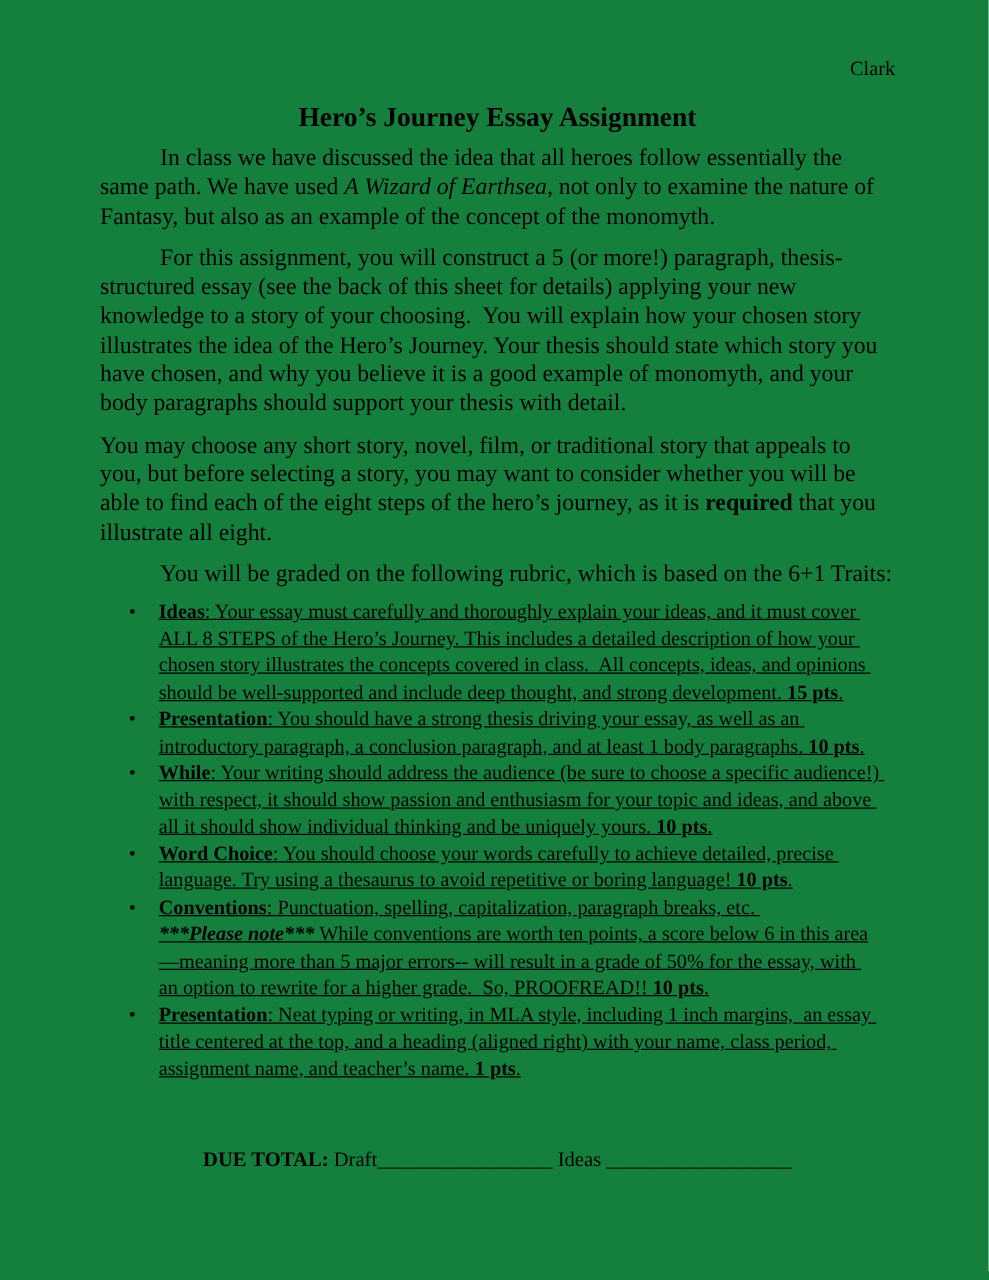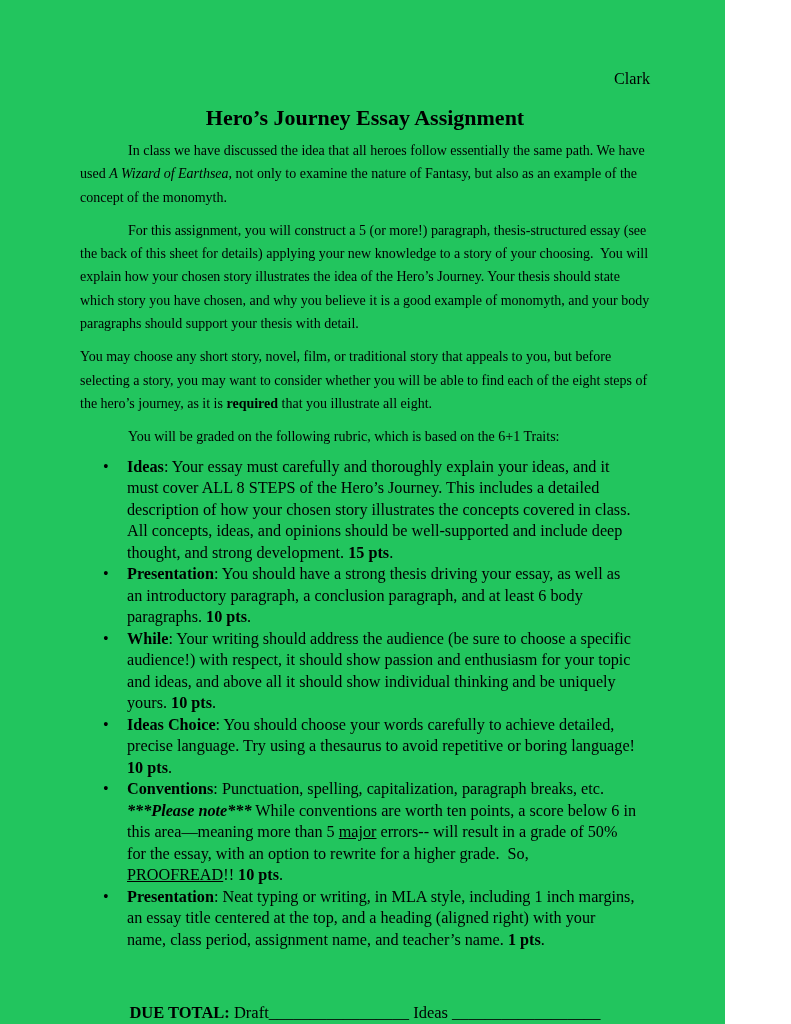--- a/index.html
+++ b/index.html
@@ -10,51 +10,52 @@
   }
   body {
     width: 791px;
     height: 1024px;
     color: #000000;
     font-family: "Liberation Serif", serif;
     -webkit-font-smoothing: antialiased;
   }
   .page {
     box-sizing: border-box;
-    width: 725px;
+    width: 791px;
     height: 1024px;
-    padding: 68px 75px 0 80px;
-    background: #22c55e;
+    padding: 44px 75px 0 80px;
+    background: #15803d;
     overflow: hidden;
   }
   .author {
     text-align: right;
     font-size: 16.2px;
     line-height: 23px;
   }
   .title {
     margin: 15px 0 0 0;
     text-align: center;
     font-size: 22px;
     font-weight: 700;
     line-height: 23px;
   }
   .para {
     margin: 10px 0 0 0;
-    font-size: 14px;
+    font-size: 19px;
     line-height: 23.3px;
     white-space: pre-wrap;
   }
   .para.indent {
     text-indent: 48px;
   }
   ul.rubric {
     margin: 8px 12px 0 0;
     padding: 0 0 0 47px;
     list-style: none;
+    text-decoration: underline;
   }
   ul.rubric li {
     position: relative;
     font-size: 16.2px;
     line-height: 21.5px;
     white-space: pre-wrap;
   }
   ul.rubric li::before {
     content: "\2022";
     position: absolute;
@@ -89,22 +90,22 @@
 
   <div id="paragraphs">
       <p class="para indent"><span class="">In class we have discussed the idea that all heroes follow essentially the same path. We have used </span><span class=" run-i">A Wizard of Earthsea</span><span class="">, not only to examine the nature of Fantasy, but also as an example of the concept of the monomyth.</span></p>
       <p class="para indent"><span class="">For this assignment, you will construct a 5 (or more!) paragraph, thesis-structured essay (see the back of this sheet for details) applying your new knowledge to a story of your choosing.  You will explain how your chosen story illustrates the idea of the Hero’s Journey. Your thesis should state which story you have chosen, and why you believe it is a good example of monomyth, and your body paragraphs should support your thesis with detail.</span></p>
       <p class="para"><span class="">You may choose any short story, novel, film, or traditional story that appeals to you, but before selecting a story, you may want to consider whether you will be able to find each of the eight steps of the hero’s journey, as it is </span><span class=" run-b">required</span><span class=""> that you illustrate all eight.</span></p>
       <p class="para indent"><span class="">You will be graded on the following rubric, which is based on the 6+1 Traits:</span></p>
     </div>
 
   <ul id="rubric" class="rubric">
       <li><span class=" run-b">Ideas</span><span class="">: Your essay must carefully and thoroughly explain your ideas, and it must cover ALL 8 STEPS of the Hero’s Journey. This includes a detailed description of how your chosen story illustrates the concepts covered in class.  All concepts, ideas, and opinions should be well-supported and include deep thought, and strong development. </span><span class=" run-b">15 pts</span><span class="">.</span></li>
-      <li><span class=" run-b">Presentation</span><span class="">: You should have a strong thesis driving your essay, as well as an introductory paragraph, a conclusion paragraph, and at least 6 body paragraphs. </span><span class=" run-b">10 pts</span><span class="">.</span></li>
+      <li><span class=" run-b">Presentation</span><span class="">: You should have a strong thesis driving your essay, as well as an introductory paragraph, a conclusion paragraph, and at least 1 body paragraphs. </span><span class=" run-b">10 pts</span><span class="">.</span></li>
       <li><span class=" run-b">While</span><span class="">: Your writing should address the audience (be sure to choose a specific audience!) with respect, it should show passion and enthusiasm for your topic and ideas, and above all it should show individual thinking and be uniquely yours. </span><span class=" run-b">10 pts</span><span class="">.</span></li>
-      <li><span class=" run-b">Ideas Choice</span><span class="">: You should choose your words carefully to achieve detailed, precise language. Try using a thesaurus to avoid repetitive or boring language! </span><span class=" run-b">10 pts</span><span class="">.</span></li>
+      <li><span class=" run-b">Word Choice</span><span class="">: You should choose your words carefully to achieve detailed, precise language. Try using a thesaurus to avoid repetitive or boring language! </span><span class=" run-b">10 pts</span><span class="">.</span></li>
       <li><span class=" run-b">Conventions</span><span class="">: Punctuation, spelling, capitalization, paragraph breaks, etc. </span><br><span class=" run-b run-i">***Please note***</span><span class=""> While conventions are worth ten points, a score below 6 in this area—meaning more than 5 </span><span class=" run-u">major</span><span class=""> errors-- will result in a grade of 50% for the essay, with an option to rewrite for a higher grade.  So, </span><span class=" run-u">PROOFREAD</span><span class="">!! </span><span class=" run-b">10 pts</span><span class="">.</span></li>
       <li><span class=" run-b">Presentation</span><span class="">: Neat typing or writing, in MLA style, including 1 inch margins,  an essay title centered at the top, and a heading (aligned right) with your name, class period, assignment name, and teacher’s name. </span><span class=" run-b">1 pts</span><span class="">.</span></li>
     </ul>
 
 
   <div class="due"><span class=" run-b">DUE TOTAL:</span><span class=""> Draft</span><span class="">_________________</span><span class=""> Ideas </span><span class="">__________________</span></div>
 </div>
 
 </body></html>

